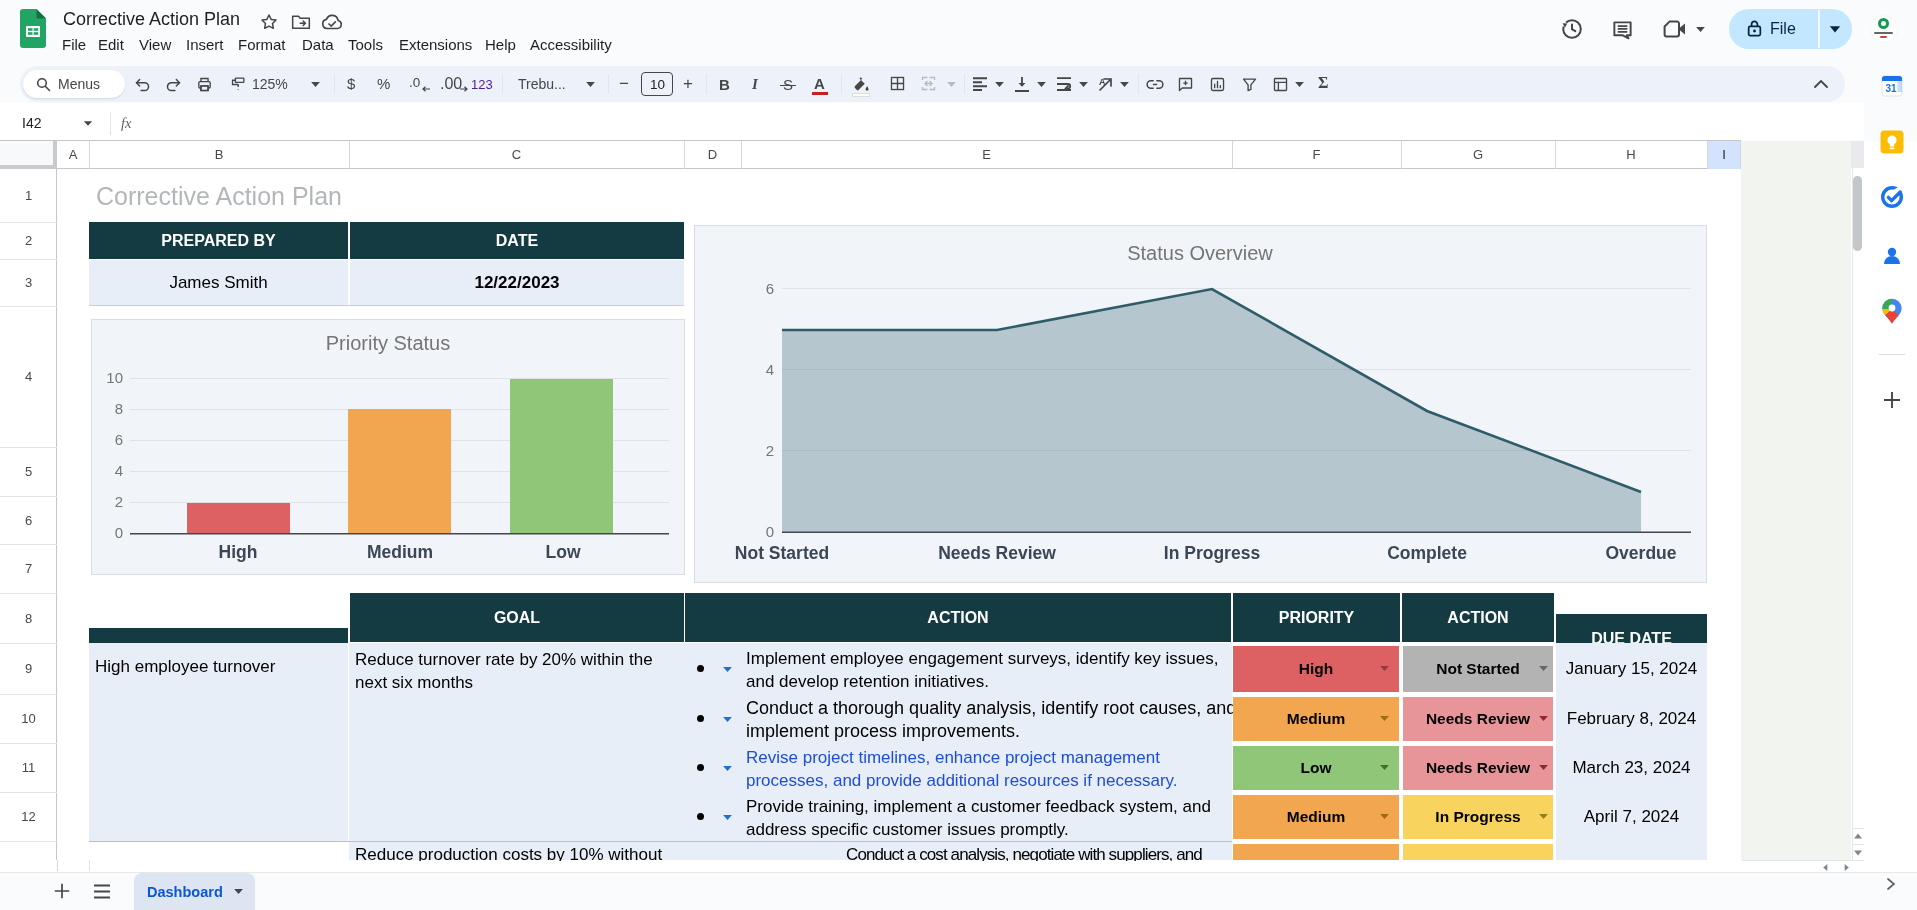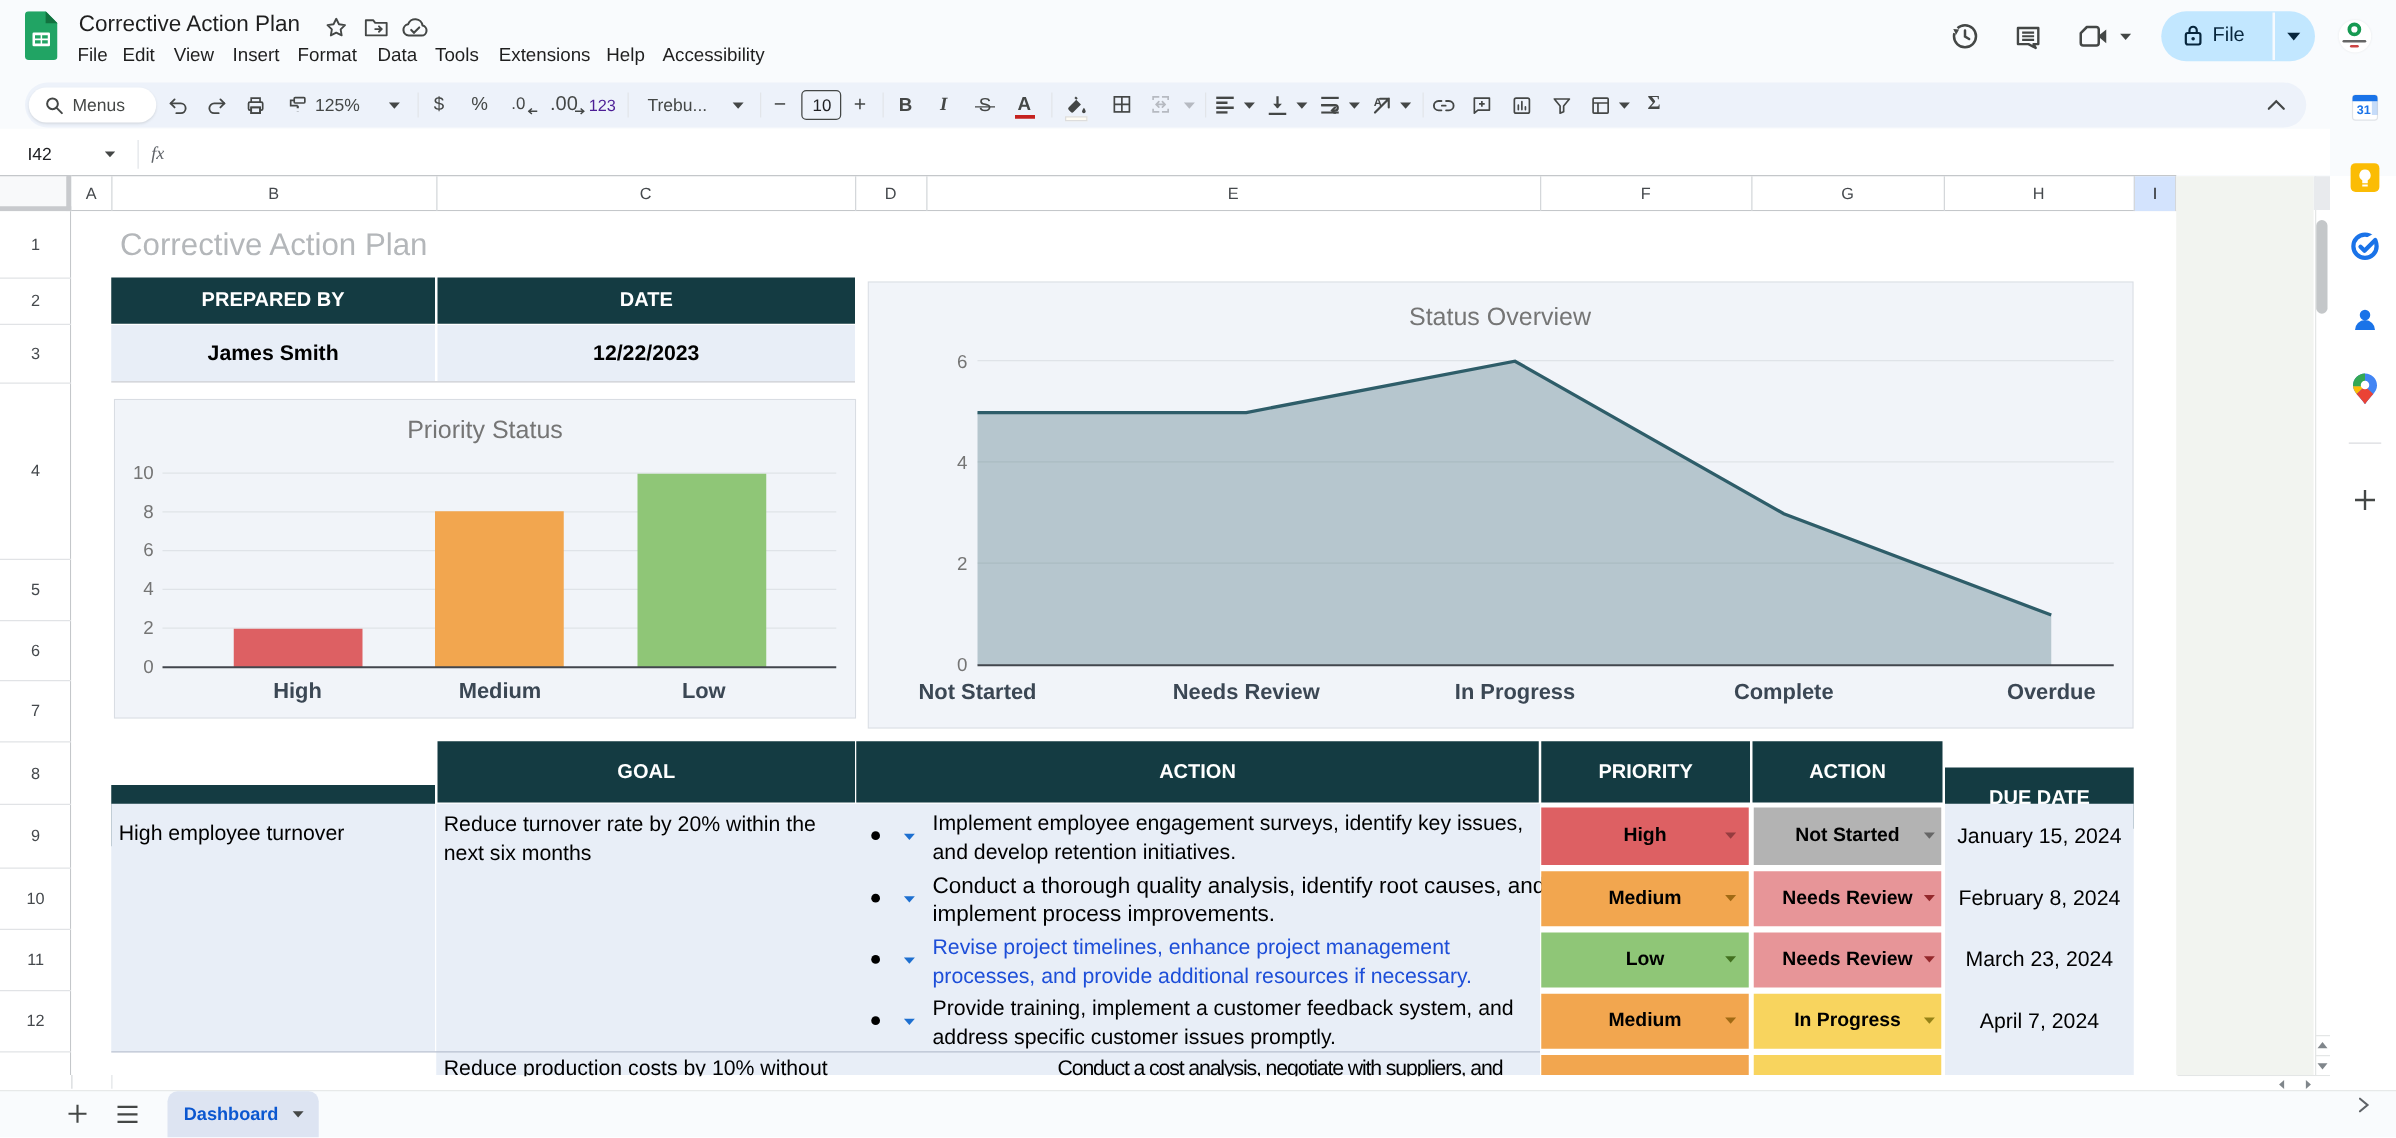--- a/index.html
+++ b/index.html
@@ -282,21 +282,21 @@
 <div class="abs" style="left:0;top:743px;width:57px;height:1px;background:#e1e3e6"></div>
 <div class="abs" style="left:0;top:792px;width:57px;height:1px;background:#e1e3e6"></div>
 <div class="abs" style="left:0;top:841px;width:57px;height:1px;background:#e1e3e6"></div>
 
 <div class="abs" style="left:57px;top:169px;width:1684px;height:691px;background:#fff"></div>
 
 <div class="abs" style="left:96px;top:182px;font-size:25px;color:#b4b7ba">Corrective Action Plan</div>
 
 <div class="abs tealcell" style="left:89px;top:222px;width:259px;height:37px;font-size:16px">PREPARED BY</div>
 <div class="abs tealcell" style="left:350px;top:222px;width:334px;height:37px;font-size:16px">DATE</div>
-<div class="abs blu ctr" style="left:89px;top:260px;width:259px;height:45px;font-size:17px;font-weight:bold;color:#000">James Smith</div>
+<div class="abs blu ctr" style="left:89px;top:260px;width:259px;height:45px;font-size:17px;font-weight:normal;color:#000">James Smith</div>
 <div class="abs blu ctr" style="left:350px;top:260px;width:334px;height:45px;font-size:17px;font-weight:bold;color:#000">12/22/2023</div>
 <div class="abs" style="left:89px;top:305px;width:595px;height:1px;background:#c9ccd1"></div>
 
 <div class="abs tealcell" style="left:89px;top:628px;width:259px;height:49px;font-size:12px">PROBLEM</div>
 <div class="abs tealcell" style="left:350px;top:593px;width:334px;height:49px;font-size:16px">GOAL</div>
 <div class="abs tealcell" style="left:685px;top:593px;width:546px;height:49px;font-size:16px">ACTION</div>
 <div class="abs tealcell" style="left:1233px;top:593px;width:167px;height:49px;font-size:16px">PRIORITY</div>
 <div class="abs tealcell" style="left:1402px;top:593px;width:152px;height:49px;font-size:16px">ACTION</div>
 <div class="abs tealcell" style="left:1556px;top:614px;width:151px;height:49px;font-size:16px">DUE DATE</div>
 

